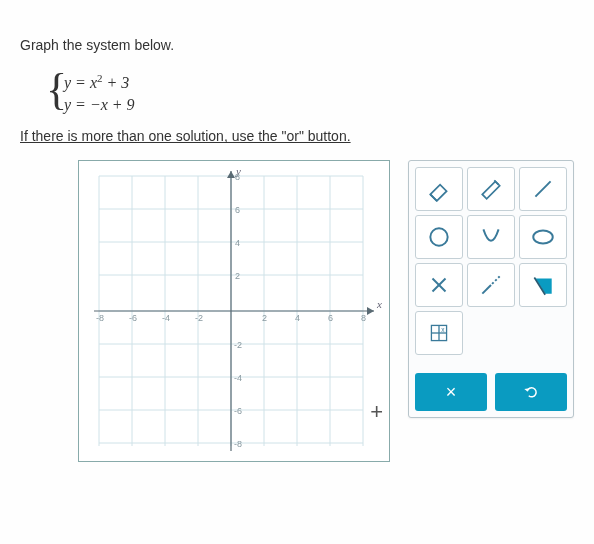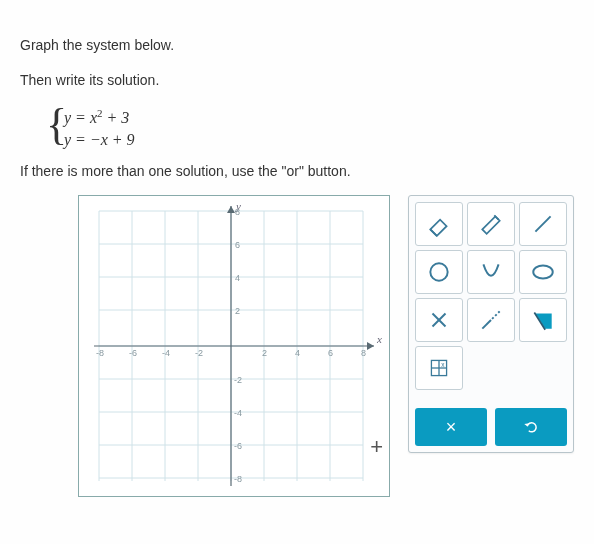--- a/index.html
+++ b/index.html
@@ -27,21 +27,21 @@
     color: #333;
     font-family: 'Times New Roman', serif;
   }
   .eq {
     font-family: Liberation Serif, serif;
     font-style: italic;
     font-size: 16px;
     margin: 4px 0;
   }
   .eq sup { font-size: 11px; font-style: normal; }
-  .hint { margin: 8px 0 16px 0; }
+  .hint { margin: 8px 0 16px 0; text-decoration: underline; }
   .work-area {
     display: flex;
     gap: 18px;
     margin-left: 58px;
     align-items: flex-start;
   }
   .graph-box {
     width: 310px;
     height: 300px;
     border: 1px solid #8aa;
@@ -107,21 +107,20 @@
     font-size: 11px;
     fill: #667;
   }
   .tick-label { font-size: 9px; fill: #8899a0; }
 </style>
 </head>
 <body>
 
 <div class="instructions">
   <p>Graph the system below.</p>
-  <p>Then write its solution.</p>
 </div>
 
 <div class="system">
   <span class="brace">{</span>
   <div class="eq">y = x<sup>2</sup> + 3</div>
   <div class="eq">y = −x + 9</div>
 </div>
 
 <p class="hint">If there is more than one solution, use the "or" button.</p>
 

